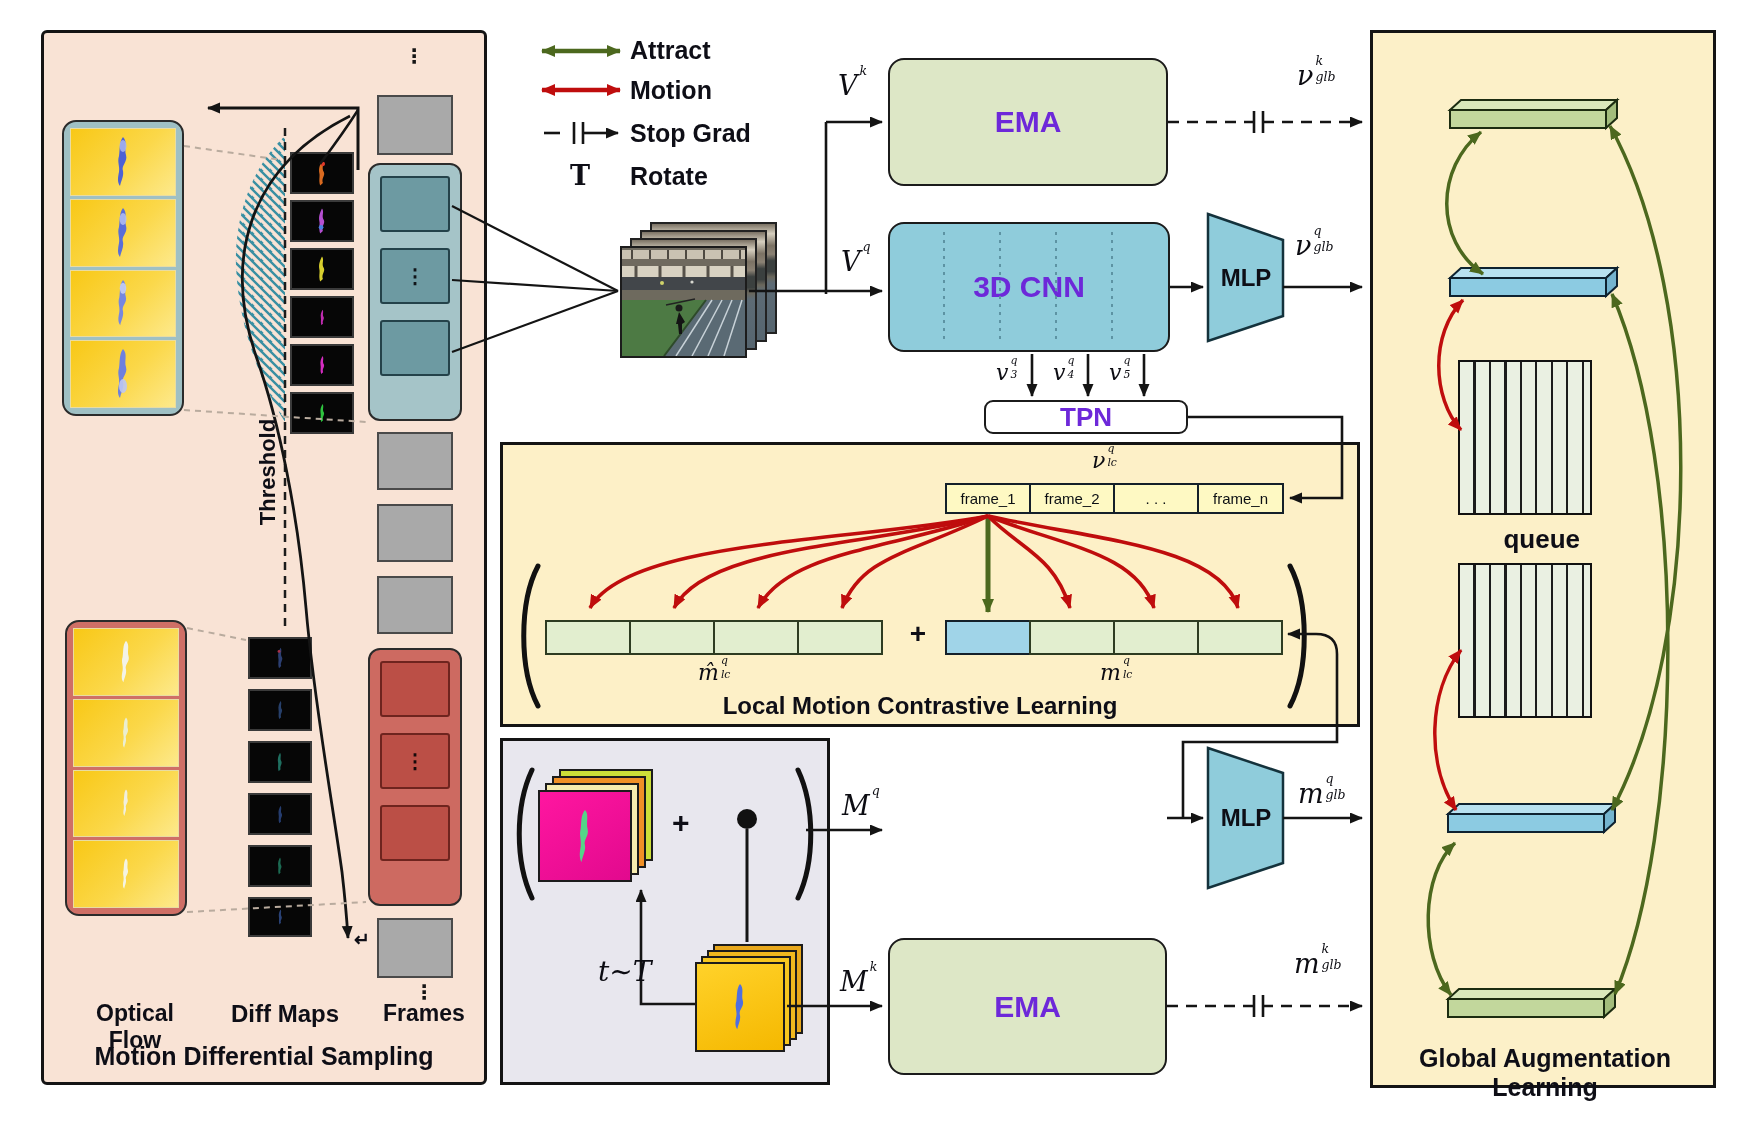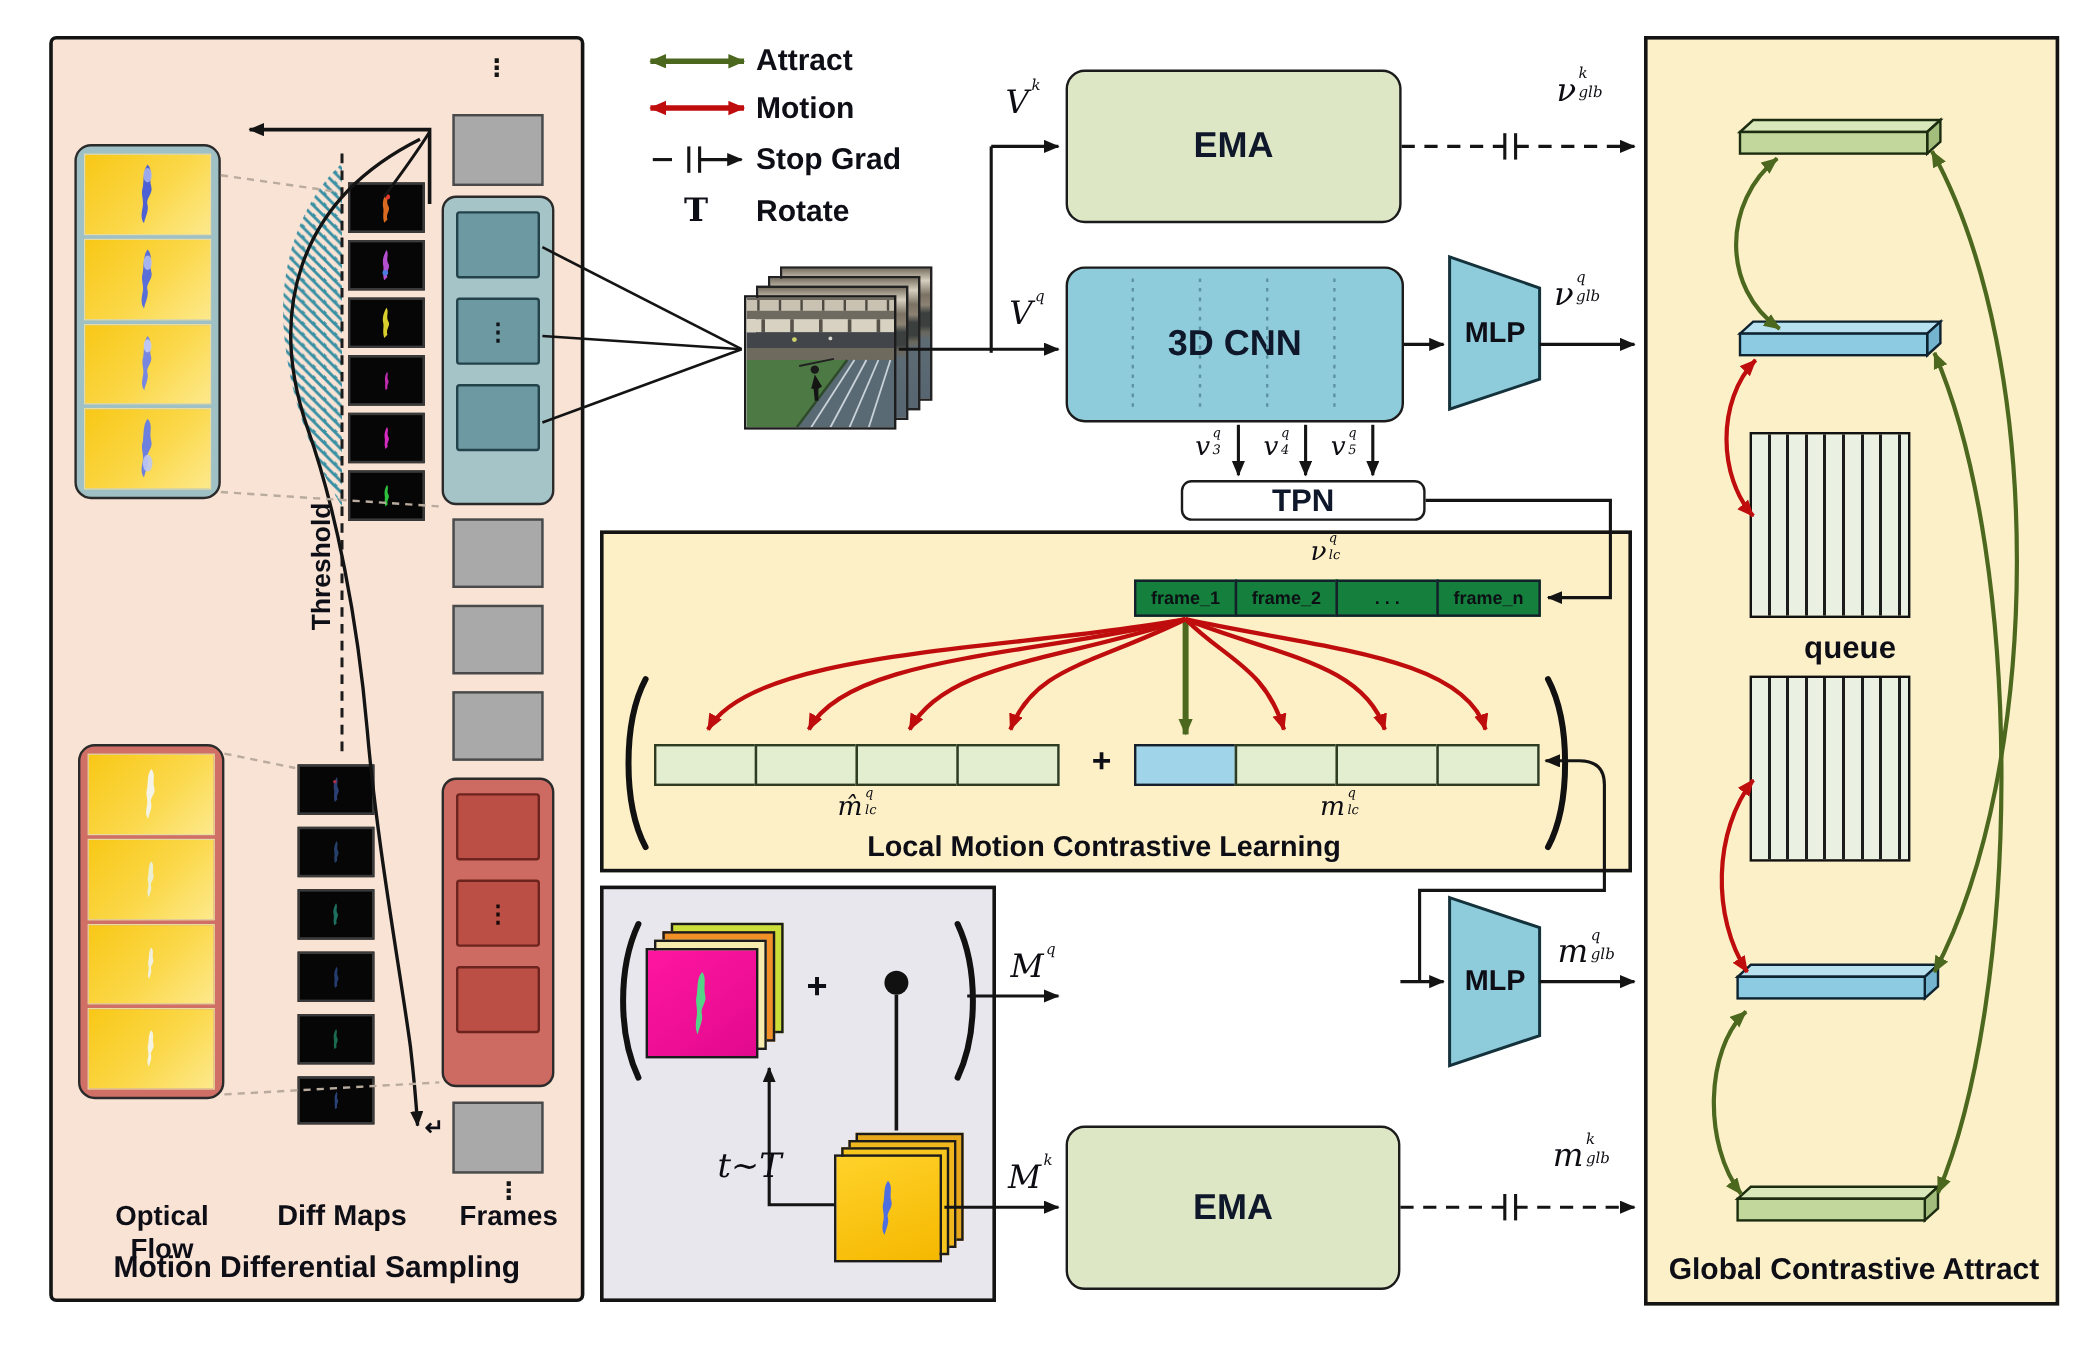--- a/index.html
+++ b/index.html
@@ -1,34 +1,34 @@
 <!DOCTYPE html>
 <html><head>
 <meta charset="utf-8">
 <style>
 *{box-sizing:border-box}
 body{margin:0;background:#fff;font-family:"Liberation Sans",sans-serif}
 #canvas{position:relative;width:1750px;height:1125px;background:#fff;overflow:hidden}
 .panel{position:absolute;border:3px solid #141414;z-index:1}
-.box{position:absolute;border:2.5px solid #1b1b1b;border-radius:16px;display:flex;align-items:center;justify-content:center;font-weight:bold;color:#0f172a;z-index:2;font-family:"Liberation Sans",sans-serif}
+.box{position:absolute;border:2.5px solid #1b1b1b;border-radius:16px;display:flex;align-items:center;justify-content:center;font-weight:bold;color:#6d28d9;z-index:2;font-family:"Liberation Sans",sans-serif}
 .lbl{position:absolute;font-weight:bold;color:#0e0e16;z-index:4;font-family:"Liberation Sans",sans-serif}
 .math{position:absolute;font-family:"DejaVu Serif",serif;font-style:italic;color:#0c0c12;z-index:4;display:flex;font-size:27px;line-height:1}
 .math.sm{font-size:22px}
 .mss{display:inline-flex;flex-direction:column;justify-content:space-between;margin-left:2px;line-height:1;font-size:15px;height:1.9em;position:relative;top:-0.45em}
 .math.sm .mss{font-size:13px}
 .mss.one{height:auto;justify-content:flex-start}
 .mss sup,.mss sub{line-height:1}
 .gray-frame{position:absolute;background:#a9a9a9;border:2px solid #4a4a4a;z-index:2}
 .teal-box{position:absolute;background:#6d9aa2;border:2px solid #24424a;border-radius:3px;z-index:2;display:flex;align-items:center;justify-content:center;font-weight:bold;color:#101418;font-size:20px}
 .red-box{position:absolute;background:#bb4f46;border:2px solid #6e241e;border-radius:3px;z-index:2;display:flex;align-items:center;justify-content:center;font-weight:bold;color:#15090a;font-size:20px}
 .diff-frame{position:absolute;background:#060606;border:2px solid #3a3a3a;z-index:2;display:flex;align-items:center;justify-content:center}
 .of-stack{position:absolute;z-index:2;border:2.5px solid #2b2b2b;border-radius:14px;padding:6px;display:flex;flex-direction:column;gap:3px}
 .of-frame{position:relative;flex:1;background:linear-gradient(135deg,#f8c816,#fbd84a 55%,#fde98c);border:1.5px solid #e9dca2;display:flex;align-items:center;justify-content:center}
 .dots{position:absolute;font-family:"DejaVu Sans",sans-serif;font-weight:bold;color:#151515;z-index:3;font-size:20px;line-height:1}
-.fcell{position:absolute;background:#15803d;border:2px solid #14202a;display:flex;align-items:center;justify-content:center;font-weight:bold;font-size:15px;color:#0c1014;z-index:2}
+.fcell{position:absolute;background:#fef9c3;border:2px solid #14202a;display:flex;align-items:center;justify-content:center;font-weight:normal;font-size:15px;color:#0c1014;z-index:2}
 .mcell{position:absolute;background:#e2eecf;border:2px solid #2e3c22;z-index:2}
 .mcell.blue{background:#a0d4e8;border-color:#14202a}
 .queue{position:absolute;width:134px;height:155px;border:2.5px solid #111;background:repeating-linear-gradient(to right,#eaf0e2 0px,#eaf0e2 13px,#1c1c1c 13px,#1c1c1c 15.5px);z-index:2}
 .pback{position:absolute;width:127px;height:112px;border:2px solid #222;z-index:2;background:linear-gradient(180deg,#7b7264 0%,#d6cfbf 9%,#7b7264 20%,#8b8274 28%,#3b403f 34%,#3b403f 44%,#6a675c 49%,#5d6b75 55%,#56656f 100%)}
 .card{position:absolute;border:2px solid #1c1c1c;z-index:2}
 #overlay{position:absolute;left:0;top:0;z-index:3;pointer-events:none}
 </style>
 </head>
 <body>
 
@@ -290,21 +290,21 @@
   </div>
 
   <div class="math" style="left:598px;top:958px;font-size:28px">t∼T</div>
 
   <div class="box" style="left:888px;top:938px;width:279px;height:137px;background:#dde7c6;font-size:30px">EMA</div>
   <div class="lbl" style="left:1210px;top:804px;width:72px;text-align:center;font-size:24px">MLP</div>
 
   <div class="queue" style="left:1458px;top:360px"></div>
   <div class="lbl" style="left:1470px;top:524px;width:110px;text-align:right;font-size:26px">queue</div>
   <div class="queue" style="left:1458px;top:563px"></div>
-  <div class="lbl" style="left:1380px;top:1044px;width:330px;text-align:center;font-size:25px">Global Contrastive Attract</div>
+  <div class="lbl" style="left:1380px;top:1044px;width:330px;text-align:center;font-size:25px">Global Augmentation Learning</div>
 
   <div class="math" style="left:838px;top:72px">
       <span>V</span>
       <span class="mss one">
         <sup>k</sup>
       </span>
     </div>
   <div class="math" style="left:841px;top:248px">
       <span>V</span>
       <span class="mss one">

